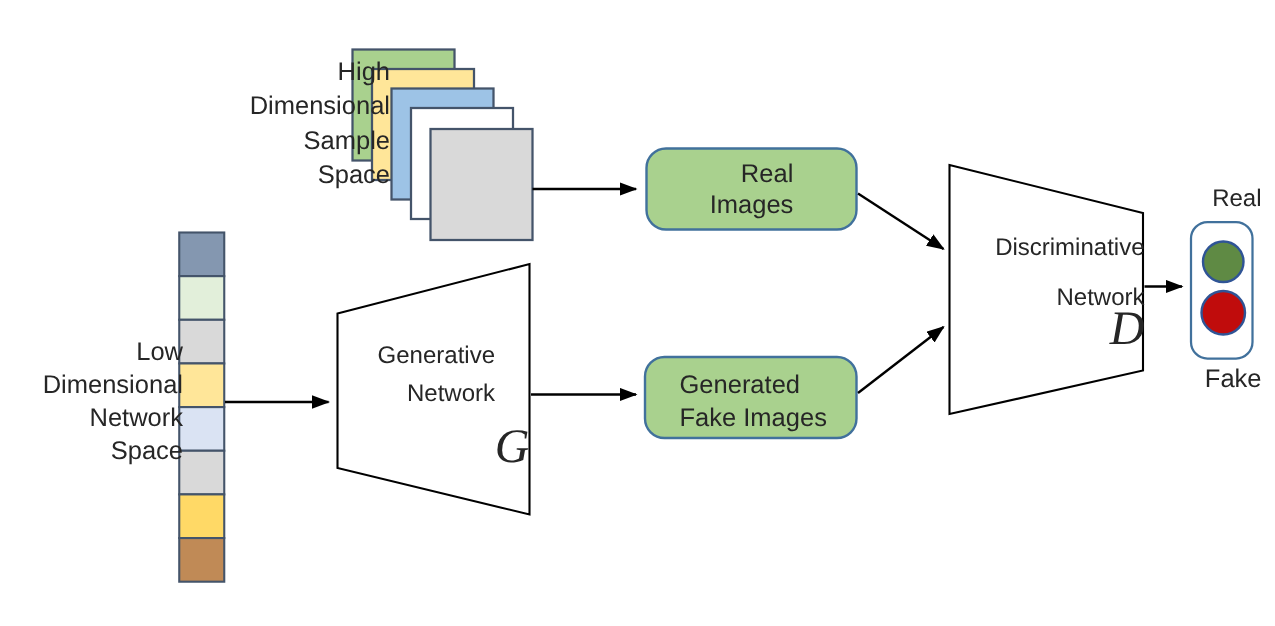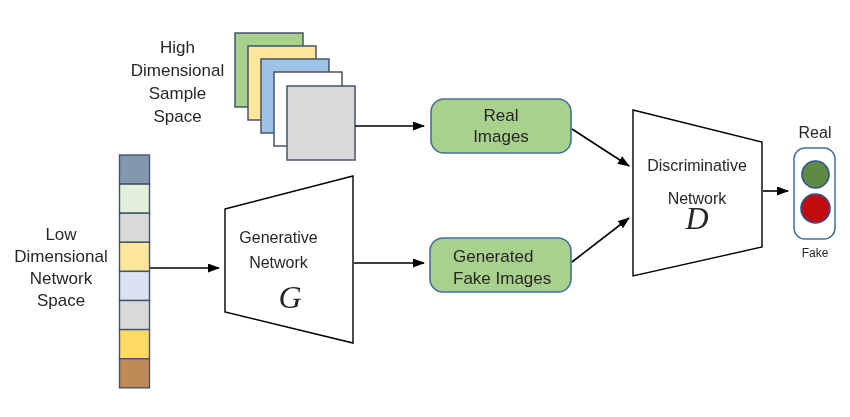--- a/index.html
+++ b/index.html
@@ -2,37 +2,37 @@
 <html><head>
 <meta charset="utf-8">
 <title>Diagram</title>
 <style>
   html,body{margin:0;padding:0;background:#ffffff;}
   .canvas{
     position:relative; width:850px; height:417px; background:#ffffff;
     font-family:"Liberation Sans", sans-serif; color:#262626; overflow:hidden;
   }
   .layer-svg{position:absolute; left:0; top:0;}
-  .lbl{position:absolute; white-space:pre-line; text-align:center;}
+  .lbl{position:absolute; white-space:pre-line; text-align:right;}
   .stack-label{left:95px; top:36px; width:165px; font-size:17px; line-height:23px;}
   .latent-label{left:0px; top:224px; width:122px; font-size:17px; line-height:22px;}
   .gen-label{left:227px; top:225px; width:103px; font-size:16px; line-height:25px;}
   .gen-symbol{left:227px; top:281px; width:126px; font-size:32px; line-height:32px;
     font-family:"Liberation Serif", serif; font-style:italic;}
   .disc-label{left:631px; top:149px; width:132px; font-size:16px; line-height:33px;}
   .disc-symbol{left:631px; top:202px; width:132px; font-size:32px; line-height:32px;
     font-family:"Liberation Serif", serif; font-style:italic;}
   .real-box-label{left:431px; top:99px; width:140px; height:54px;
     display:flex; align-items:center; justify-content:center;
     font-size:17px; line-height:21px;}
   .fake-box-label{left:453px; top:238px; width:118px; height:60px;
     display:flex; flex-direction:column; justify-content:center;
     text-align:left; font-size:17px; line-height:22px;}
   .out-real-label{left:789px; top:123px; width:52px; font-size:16px; line-height:20px;}
-  .out-fake-label{left:789px; top:243px; width:52px; font-size:12px; line-height:20px;}
+  .out-fake-label{left:789px; top:243px; width:52px; font-size:17px; line-height:20px;}
 
   .stack-rect{stroke:#44546a; stroke-width:1.5;}
   .latent-cell{stroke:#44546a; stroke-width:1.4;}
   .trapezoid{fill:#ffffff; stroke:#000000; stroke-width:1.4;}
   .green-box{stroke:#41719c; stroke-width:1.6;}
   .out-box{fill:#ffffff; stroke:#41719c; stroke-width:1.5;}
   .dot{stroke:#2f5496; stroke-width:1.6;}
   .arrow{stroke:#000000; stroke-width:1.6; fill:none;}
 </style>
 </head>

